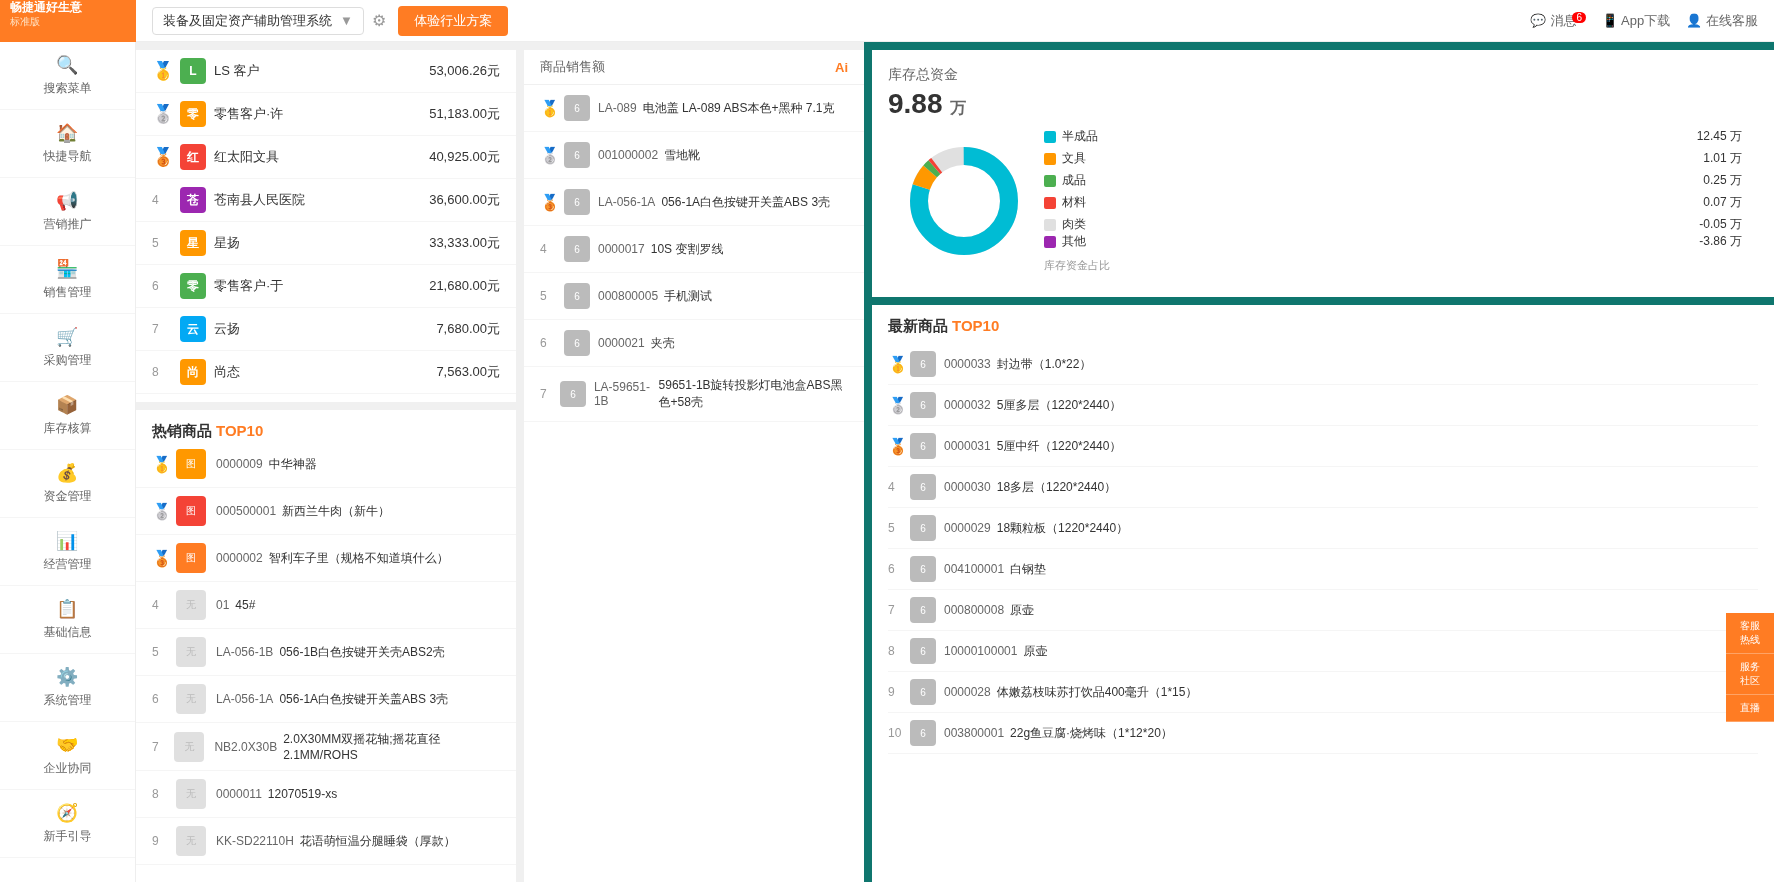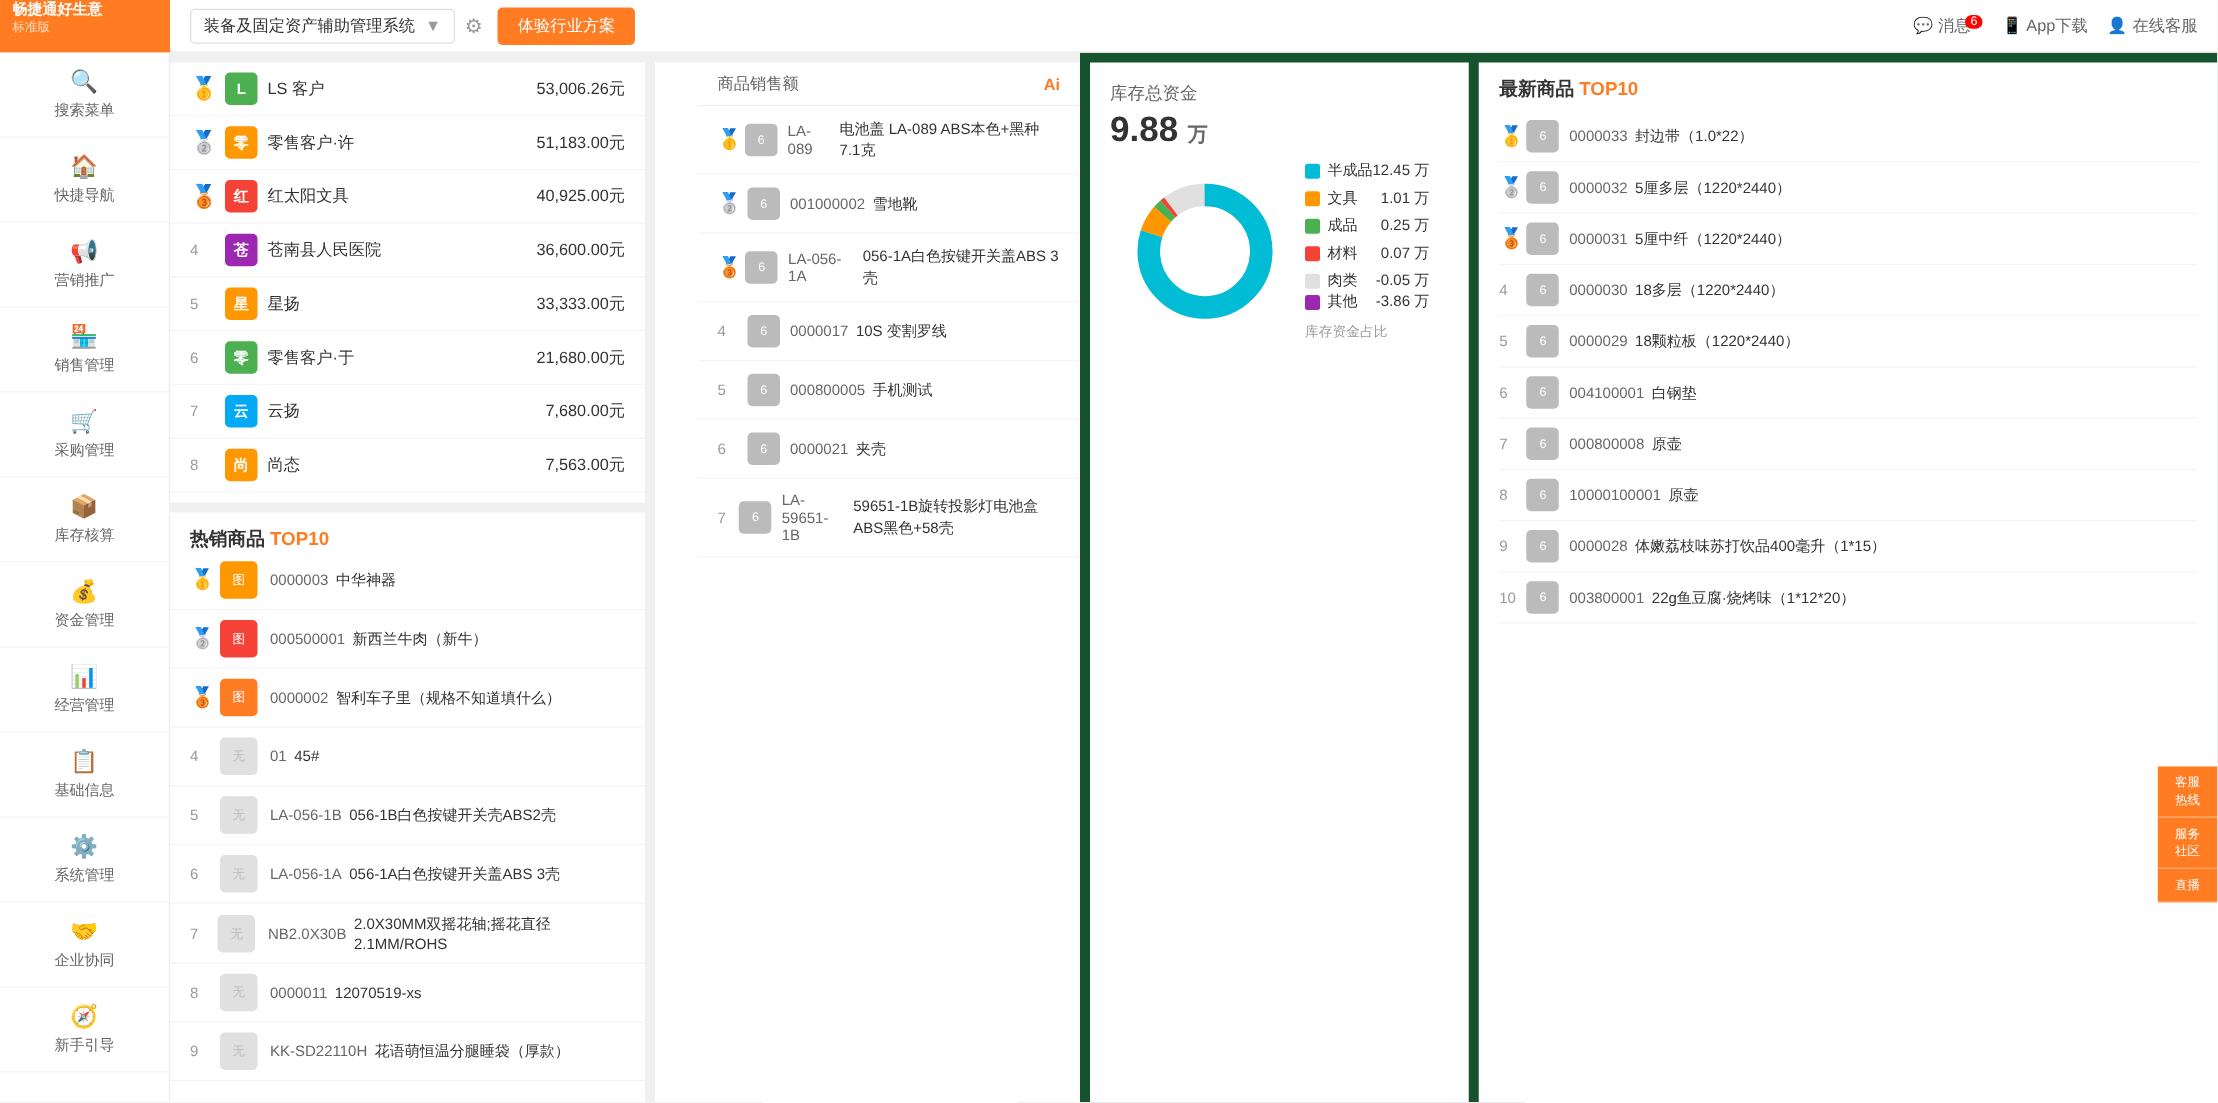--- a/index.html
+++ b/index.html
@@ -193,21 +193,21 @@
 
         <div style="background:#fff; flex:1;">
           <div class="section-header">
             <span style="font-size:15px;font-weight:bold;color:#333;">热销商品</span>
             <span style="color:#ff7c23;font-size:15px;font-weight:bold;">TOP10</span>
           </div>
           <div id="hot-products-list">
               <div style="display: flex; align-items: center; padding: 8px 16px; border-bottom: 1px solid rgb(245, 245, 245);">
     <span style="color:#ffd700;font-size:16px;width:24px;">🥇</span>
     <span style="width:30px;height:30px;background:#ff9800;border-radius:4px;margin-right:10px;flex-shrink:0;display:flex;align-items:center;justify-content:center;font-size:10px;color:#fff;">图</span>
-    <span style="font-size:12px;color:#666;margin-right:6px;">0000003</span>
+    <span style="font-size:12px;color:#666;margin-right:6px;">0000009</span>
     <span style="font-size:12px;color:#333;">中华神器</span>
   </div>
               <div style="display: flex; align-items: center; padding: 8px 16px; border-bottom: 1px solid rgb(245, 245, 245);">
     <span style="color:#c0c0c0;font-size:16px;width:24px;">🥈</span>
     <span style="width:30px;height:30px;background:#f44336;border-radius:4px;margin-right:10px;flex-shrink:0;display:flex;align-items:center;justify-content:center;font-size:10px;color:#fff;">图</span>
     <span style="font-size:12px;color:#666;margin-right:6px;">000500001</span>
     <span style="font-size:12px;color:#333;">新西兰牛肉（新牛）</span>
   </div>
               <div style="display: flex; align-items: center; padding: 8px 16px; border-bottom: 1px solid rgb(245, 245, 245);">
     <span style="color:#cd7f32;font-size:16px;width:24px;">🥉</span>
@@ -249,21 +249,21 @@
     <span style="width:24px;color:#999;font-size:12px;">9</span>
     <span style="width:30px;height:30px;background:#e0e0e0;border-radius:4px;margin-right:10px;flex-shrink:0;display:flex;align-items:center;justify-content:center;font-size:10px;color:#bbb;">无</span>
     <span style="font-size:12px;color:#666;margin-right:6px;">KK-SD22110H</span>
     <span style="font-size:12px;color:#333;">花语萌恒温分腿睡袋（厚款）</span>
   </div>
             </div>
         </div>
       </div>
 
       <div style="display:flex; flex-direction:column; flex:0 0 340px; overflow-y:auto; background:#f0f0f0; gap:8px; padding-top:8px; margin-left:8px;">
-        <div style="background:#fff; flex:1;padding-left:34px;">
+        <div style="background:#fff; flex:1;">
           <div style="padding:8px 16px; font-size:13px; color:#666; border-bottom:1px solid #f0f0f0; display:flex; justify-content:space-between; align-items:center;">
             <span>商品销售额</span>
             <span style="color:#ff7c23;font-weight:bold;">Ai</span>
           </div>
           <div id="product-sales-list">
               <div style="display: flex; align-items: center; padding: 10px 16px; border-bottom: 1px solid rgb(245, 245, 245);">
     <span style="color:#ffd700;font-size:16px;width:24px;">🥇</span>
     <span style="width:26px;height:26px;background:#bbb;border-radius:4px;margin-right:8px;flex-shrink:0;display:flex;align-items:center;justify-content:center;font-size:10px;color:#fff;">6</span>
     <span style="font-size:12px;color:#666;margin-right:6px;">LA-089</span>
     <span style="font-size:12px;color:#333;">电池盖 LA-089 ABS本色+黑种 7.1克</span>
@@ -301,21 +301,21 @@
               <div style="display: flex; align-items: center; padding: 10px 16px; border-bottom: 1px solid rgb(245, 245, 245);">
     <span style="width:24px;color:#999;font-size:12px;">7</span>
     <span style="width:26px;height:26px;background:#bbb;border-radius:4px;margin-right:8px;flex-shrink:0;display:flex;align-items:center;justify-content:center;font-size:10px;color:#fff;">6</span>
     <span style="font-size:12px;color:#666;margin-right:6px;">LA-59651-1B</span>
     <span style="font-size:12px;color:#333;">59651-1B旋转投影灯电池盒ABS黑色+58壳</span>
   </div>
             </div>
         </div>
       </div>
 
-      <div style="display:flex; flex-direction:row; flex:1; overflow-y:auto; background:#14532d; gap:8px; padding:8px 0 0 8px;">
+      <div style="display:flex; flex-direction:column; flex:1; overflow-y:auto; background:#0f766e; gap:8px; padding:8px 0 0 8px;">
 
         <div style="background:#fff; padding:16px;">
           <div style="font-size:14px;color:#666;margin-bottom:4px;">库存总资金</div>
           <div style="font-size:28px;font-weight:bold;color:#333;">
             <span>9.88</span>
             <span style="font-size:16px;color:#666;">万</span>
           </div>
           <div class="chart-area">
 
             <div class="donut-chart">

